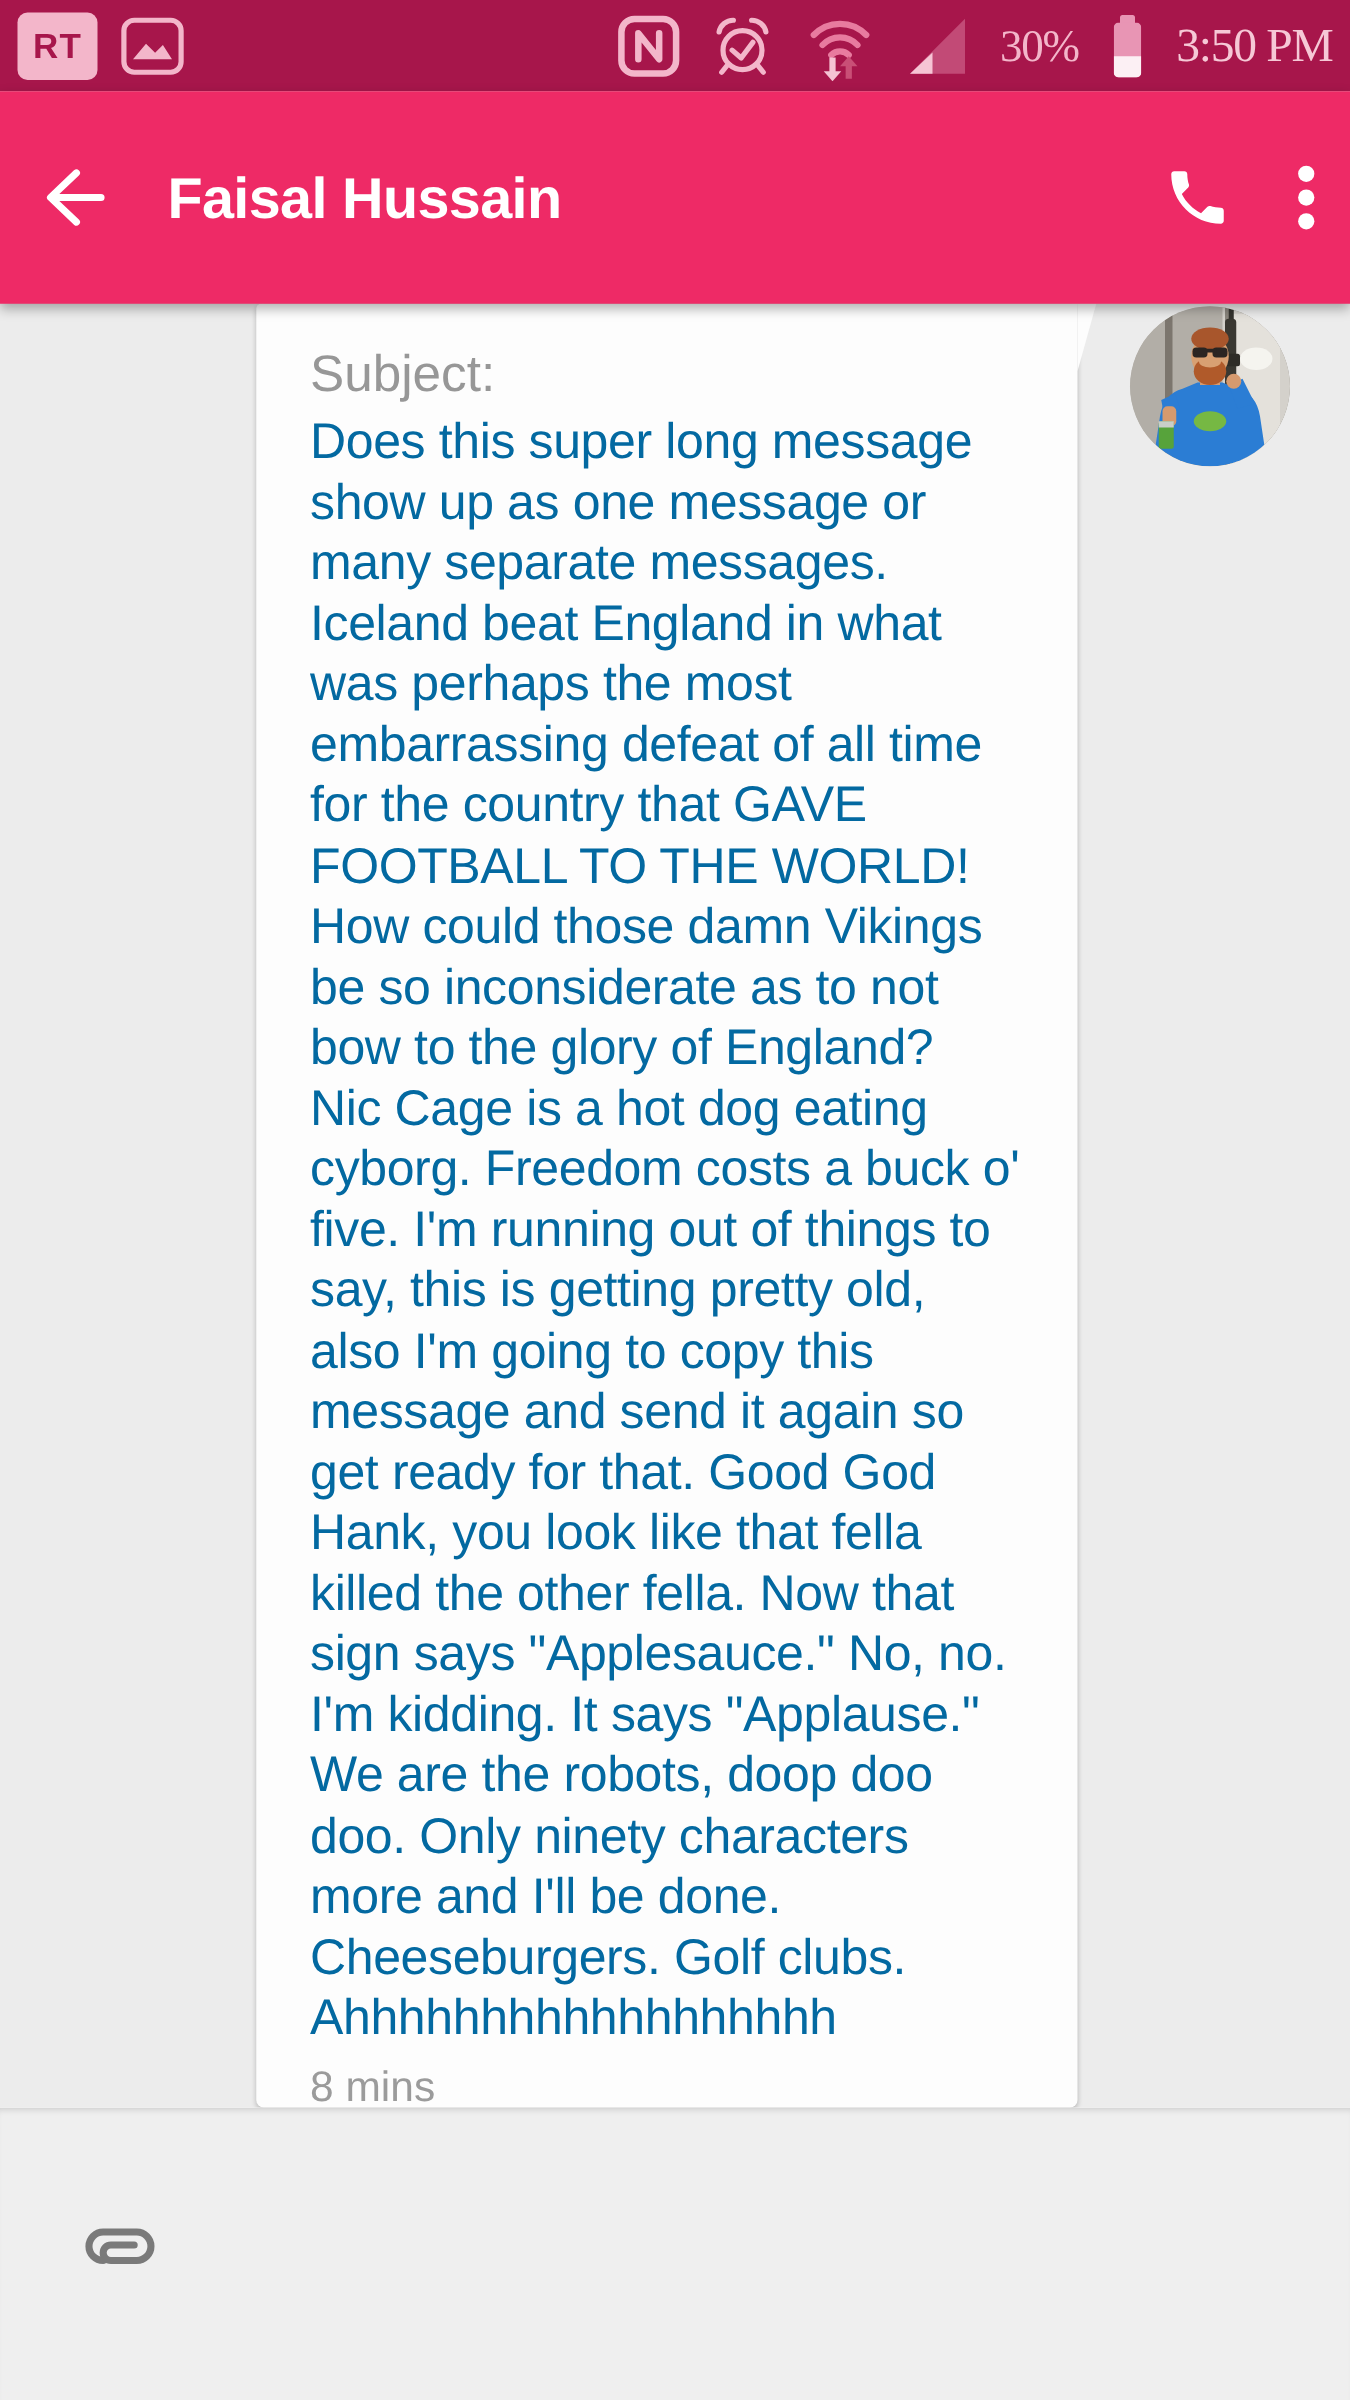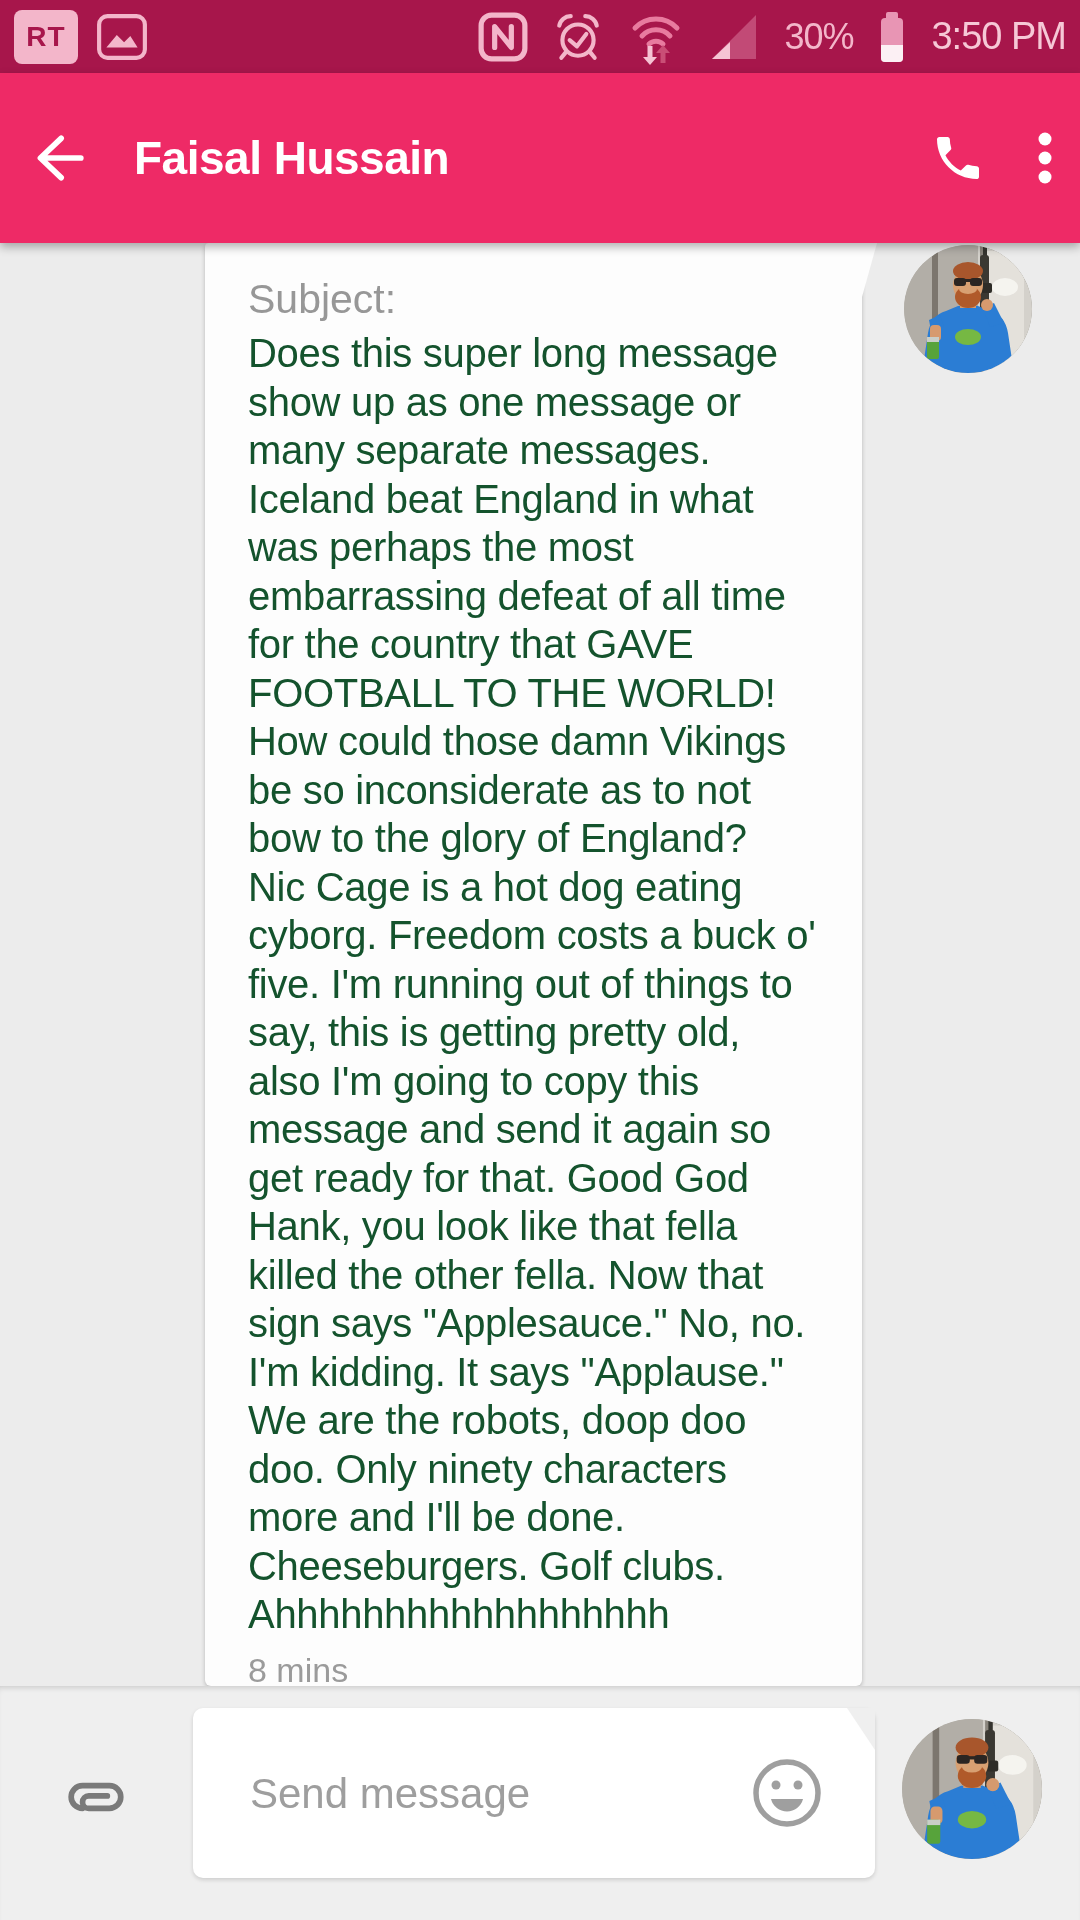--- a/index.html
+++ b/index.html
@@ -3,21 +3,21 @@
 <meta charset="utf-8">
 <style>
   html,body{margin:0;padding:0;background:#555;}
   .screen{position:relative;width:1080px;height:1920px;overflow:hidden;
           font-family:"Liberation Sans",sans-serif;background:#ececec;}
 
   
   .status-bar{position:absolute;top:0;left:0;width:1080px;height:73px;
     background:#a7164b;display:flex;align-items:center;padding:16px 14px;box-sizing:border-box;}
   .status-left{display:flex;align-items:center;gap:18px;}
-  .status-right{margin-left:auto;display:flex;align-items:center;gap:24px;}
+  .status-right{margin-left:auto;display:flex;align-items:center;gap:24px;font-family:Liberation Serif, serif;}
   .rt-badge{width:64px;height:54px;background:#f3b6ca;border-radius:8px;
     display:flex;align-items:center;justify-content:center;
     color:#a7164b;font-weight:bold;font-size:28px;letter-spacing:1px;}
   .pct{color:#f3b6ca;font-size:36px;letter-spacing:-1px;}
   .time{color:#f6c8d6;font-size:38px;letter-spacing:-1px;}
 
   
   .app-bar{position:absolute;top:73px;left:0;width:1080px;height:170px;background:#ee2a66;
     box-shadow:0 4px 9px rgba(0,0,0,.30);display:flex;align-items:center;z-index:5;
     padding:0 28px;box-sizing:border-box;}
@@ -25,21 +25,21 @@
   .appbar-actions{margin-left:auto;display:flex;align-items:center;gap:52px;}
 
   
   .content{position:absolute;top:243px;left:0;width:1080px;height:1443px;background:#ececec;}
   .bubble{position:absolute;left:205px;top:0px;width:657px;height:1443px;background:#fdfdfd;
     border-radius:4px 0 6px 6px;box-shadow:0 2px 4px rgba(0,0,0,.22);
     padding:30px 0 11px 43px;box-sizing:border-box;}
   .bubble::after{content:'';position:absolute;left:100%;top:0;width:0;height:0;
     border-left:15px solid #fdfdfd;border-bottom:54px solid transparent;}
   .subject{color:#979797;font-size:41px;line-height:52px;margin-bottom:4px;}
-  .msg-text{color:#14532d;font-size:40px;line-height:48.5px;letter-spacing:-.3px;
+  .msg-text{color:#0369a1;font-size:40px;line-height:48.5px;letter-spacing:-.3px;
     white-space:pre;width:600px;}
   .timestamp{color:#9b9b9b;font-size:34px;margin-top:12px;}
 
   .avatar{position:absolute;border-radius:50%;overflow:hidden;background:#b7b3ac;}
   .avatar svg{display:block;width:100%;height:100%;}
   .avatar-top{left:904px;top:2px;width:128px;height:128px;}
   .avatar-bottom{left:902px;top:33px;width:140px;height:140px;}
 
   
   .compose{position:absolute;top:1686px;left:0;width:1080px;height:234px;background:#efefef;
@@ -224,31 +224,15 @@
         </svg>
     </div>
   </div>
 
   <div class="compose">
     <span class="attach iconbox">
       <svg width="62" height="42" viewBox="0 0 60 40">
         <path d="M16 31 A 11 11 0 0 1 16 9 L 42 9 A 11 11 0 0 1 42 31 L 22 31 A 6 6 0 0 1 22 19 L 40 19" fill="none" stroke="#7a7a7a" stroke-width="5.5" stroke-linecap="round" stroke-linejoin="round"></path>
       </svg>
     </span>
-    <div class="send-card">
-      <input class="send-input" type="text" placeholder="Send message" style="">
-      <span class="emoji-btn iconbox">
-        <svg width="76" height="76" viewBox="0 0 76 76">
-          <circle cx="38" cy="38" r="31" fill="none" stroke="#9f9f9f" stroke-width="5.5"></circle>
-          <circle cx="27" cy="30" r="4.5" fill="#9f9f9f"></circle>
-          <circle cx="49" cy="30" r="4.5" fill="#9f9f9f"></circle>
-          <path d="M 22 44 A 16.5 16.5 0 0 0 54 44 Z" fill="#9f9f9f"></path>
-        </svg>
-      </span>
-      <div class="avatar avatar-bottom" style="left:709px;top:11px;">
-        <svg viewBox="0 0 128 128">
-            <use href="#contact-photo"></use>
-          </svg>
-      </div>
-    </div>
   </div>
 
 </div>
 
 </body></html>

